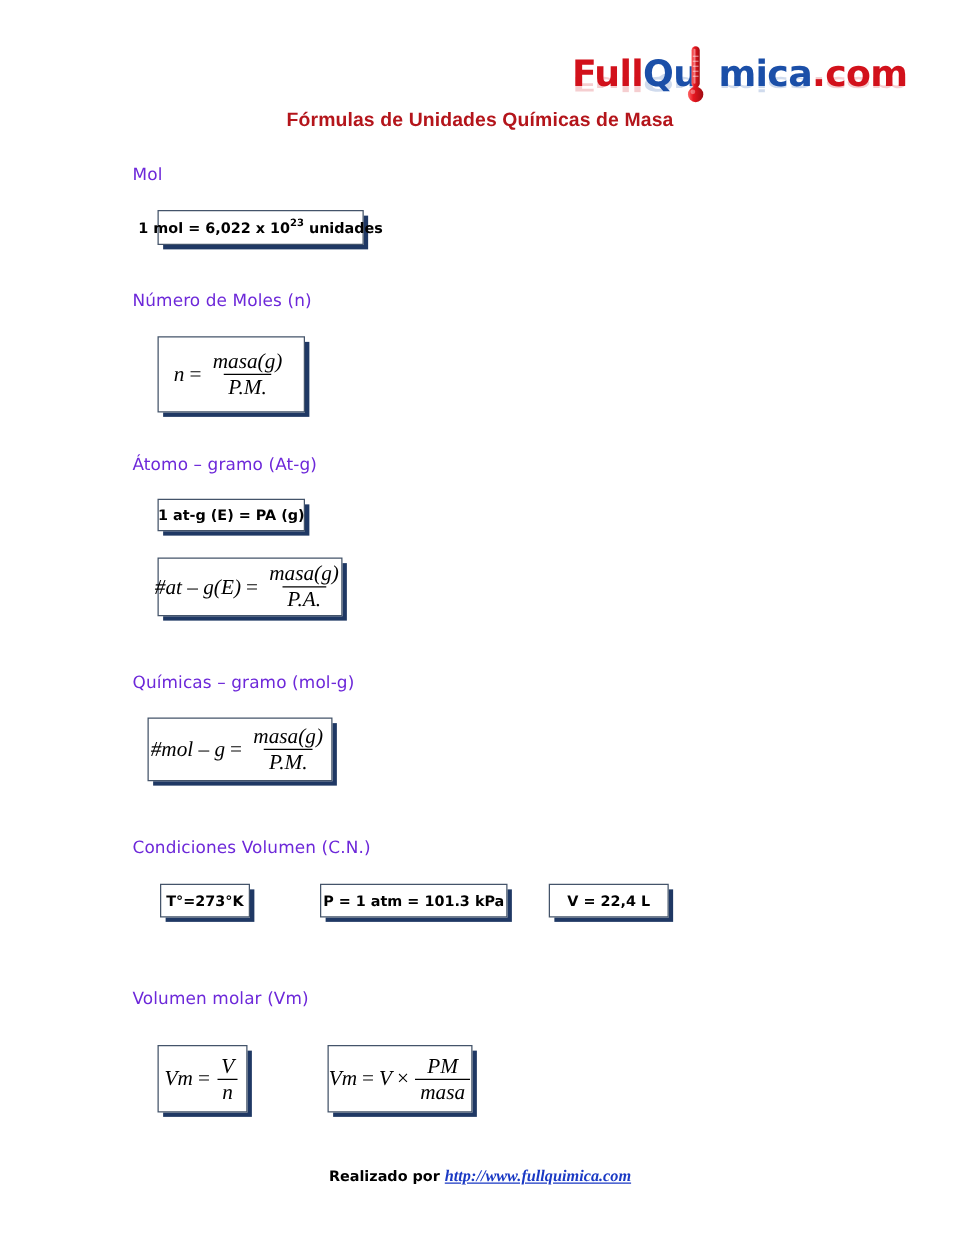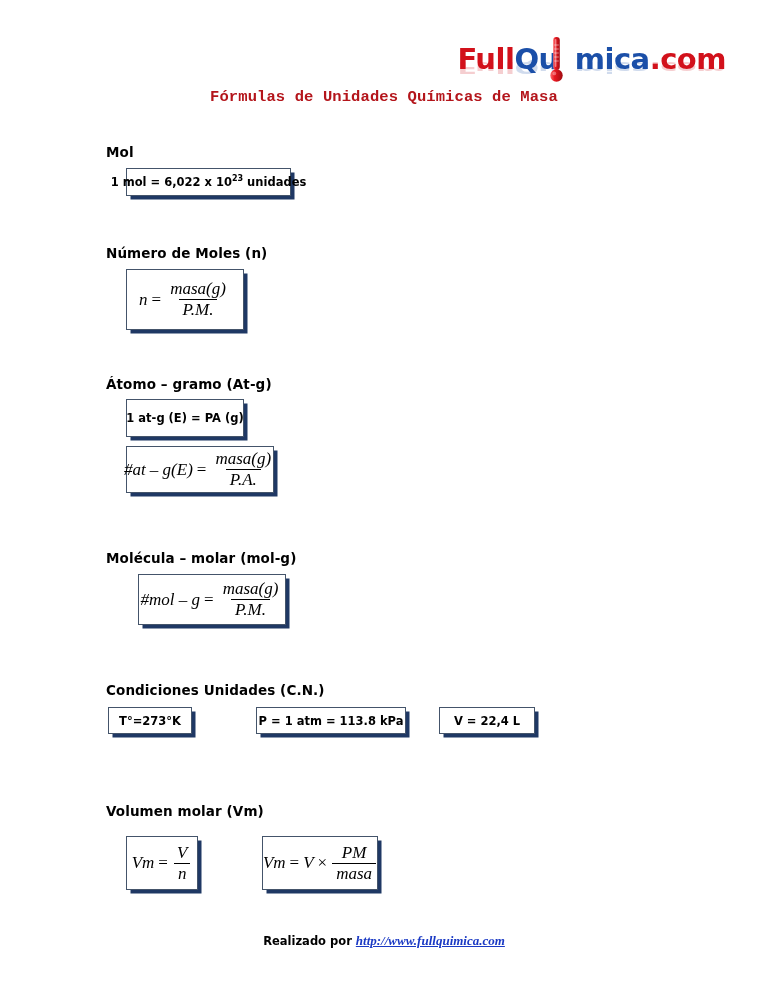--- a/index.html
+++ b/index.html
@@ -61,38 +61,37 @@
     height: 47px;
   }
 
   
   .doc-title {
     position: absolute;
     top: 88px;
     left: 0;
     width: 768px;
     text-align: center;
-    font-family: Liberation Mono, monospace;
+    font-family: Liberation Sans, sans-serif;
     font-weight: bold;
     font-size: 15.5px;
     color: #b4151b;
     letter-spacing: 0.1px;
   }
 
   
   .section-heading {
     position: absolute;
     left: 106px;
     font-family: "DejaVu Sans", sans-serif;
-    font-weight: bold;
+    font-weight: normal;
     font-size: 13.5px;
-    color: #000000;
+    color: #6d28d9;
     letter-spacing: 0.1px;
     white-space: nowrap;
-    margin-top: 12px;
   }
 
   
   .fbox {
     position: absolute;
     box-sizing: border-box;
     background: #ffffff;
     border: 1.2px solid #44546a;
     box-shadow: 4px 4px 0 -0.5px #1f3864;
     display: flex;
@@ -215,56 +214,56 @@
     <span class="op">=</span>
     <span class="frac">
       <span class="num it">masa(g)</span>
       <span class="den it">P.M.</span>
     </span>
   </span>
 </div>
 
 <div class="section-heading" style="top:364px">Átomo – gramo (At-g)</div>
 
-<div class="fbox" style="left:126px; top:399px; width:118px; height:38px">
+<div class="fbox" style="left:126px; top:399px; width:118px; height:26px">
   <span class="plain-text">1 at-g (E) = PA (g)</span>
 </div>
 
 <div class="fbox" style="left:126px; top:446px; width:148px; height:47px">
   <span class="math">
     <span class="it">#at – g(E)</span>
     <span class="op">=</span>
     <span class="frac">
       <span class="num it">masa(g)</span>
       <span class="den it">P.A.</span>
     </span>
   </span>
 </div>
 
-<div class="section-heading" style="top:538px">Molécula – molar (mol-g)</div>
-
-<div class="fbox" style="left:138px; top:574px; width:148px; height:51px">
+<div class="section-heading" style="top:538px">Químicas – gramo (mol-g)</div>
+
+<div class="fbox" style="left:118px; top:574px; width:148px; height:51px">
   <span class="math">
     <span class="it">#mol – g</span>
     <span class="op">=</span>
     <span class="frac">
       <span class="num it">masa(g)</span>
       <span class="den it">P.M.</span>
     </span>
   </span>
 </div>
 
-<div class="section-heading" style="top:670px">Condiciones Unidades (C.N.)</div>
-
-<div class="fbox" style="left:108px; top:707px; width:84px; height:27px">
+<div class="section-heading" style="top:670px">Condiciones Volumen (C.N.)</div>
+
+<div class="fbox" style="left:128px; top:707px; width:72px; height:27px">
   <span class="plain-text">T°=273°K</span>
 </div>
 
 <div class="fbox" style="left:256px; top:707px; width:150px; height:27px">
-  <span class="plain-text">P = 1 atm = 113.8 kPa</span>
+  <span class="plain-text">P = 1 atm = 101.3 kPa</span>
 </div>
 
 <div class="fbox" style="left:439px; top:707px; width:96px; height:27px">
   <span class="plain-text">V = 22,4 L</span>
 </div>
 
 <div class="section-heading" style="top:791px">Volumen molar (Vm)</div>
 
 <div class="fbox" style="left:126px; top:836px; width:72px; height:54px">
   <span class="math">

